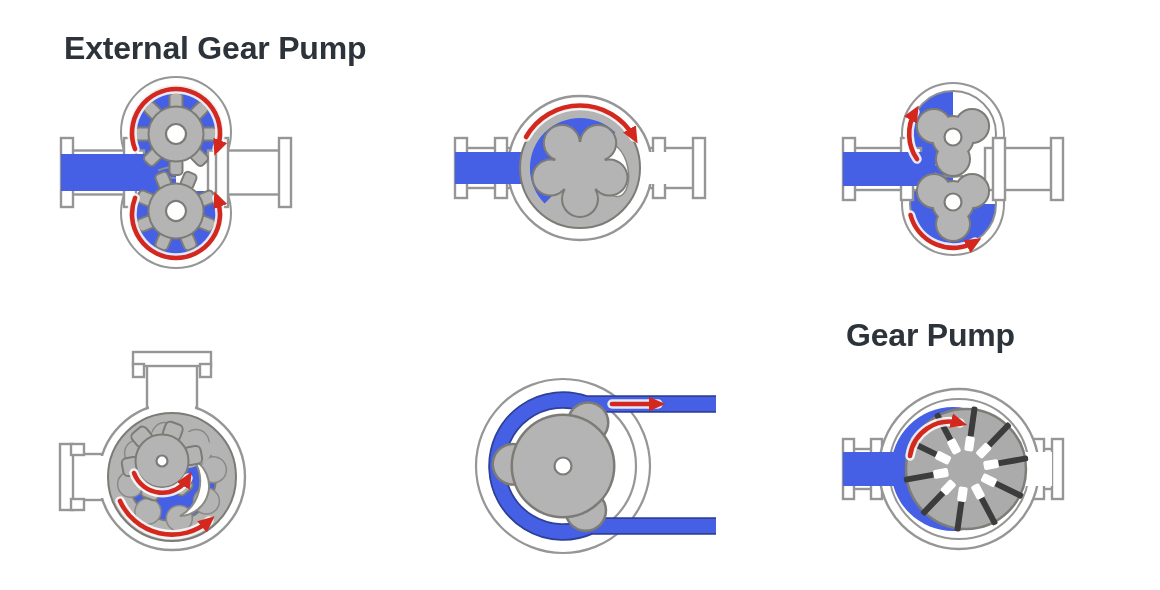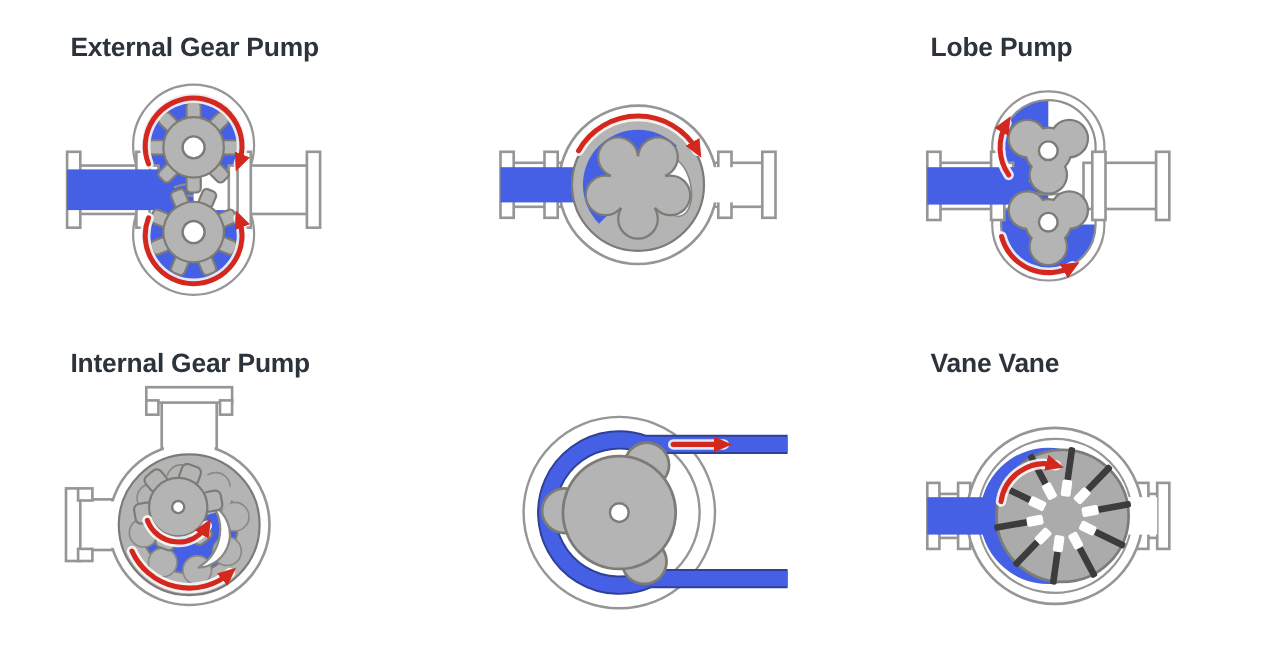--- a/index.html
+++ b/index.html
@@ -1,18 +1,18 @@
 <!DOCTYPE html>
 <html><head>
 <meta charset="utf-8">
 <style>
   html,body{margin:0;padding:0;background:#ffffff;}
   .canvas{position:relative;width:1160px;height:590px;background:#ffffff;overflow:hidden;
           font-family:"Liberation Sans",sans-serif;}
-  .pump-title{position:absolute;margin:0;font-size:24px;font-weight:700;color:#2d333a;
+  .pump-title{position:absolute;margin:0;font-size:32px;font-weight:700;color:#2d333a;
               letter-spacing:-0.2px;white-space:nowrap;}
   .diagram{position:absolute;}
   
   .hs   {fill:#ffffff;stroke:#969696;stroke-width:2.4;}
   .hfill{fill:#ffffff;stroke:none;}
   .wall {fill:none;stroke:#8f8f8f;stroke-width:2;}
   .blue {fill:#4560e4;stroke:none;}
   .grot {fill:#b4b4b4;stroke:#7c7b76;stroke-width:2;}
   .gdark{fill:#7c7b76;stroke:none;}
   .gfill{fill:#b4b4b4;stroke:none;}
@@ -29,23 +29,21 @@
 
   <svg width="0" height="0" style="position:absolute">
     <defs>
       <marker id="ah" viewBox="0 0 10 10" refX="5" refY="5" markerWidth="4" markerHeight="4" orient="auto">
         <path d="M0,1 L9,5 L0,9 Z" fill="#d4281e"></path>
       </marker>
     </defs>
   </svg>
 
   <h2 class="pump-title" style="left:64px;top:30px">External Gear Pump</h2>
-  <h2 class="pump-title" style="left:846px;top:30px">Lobe Pump</h2>
-  <h2 class="pump-title" style="left:64px;top:317px">Internal Gear Pump</h2>
-  <h2 class="pump-title" style="left:846px;top:317px">Vane Vane</h2>
+  <h2 class="pump-title" style="left:846px;top:317px">Gear Pump</h2>
 
   <svg class="diagram" style="left:56px;top:70px" width="240" height="205" viewBox="0 0 240 205">
     <g>
       <circle cx="120" cy="62" r="54" fill="none" stroke="#969696" stroke-width="4"></circle>
       <circle cx="120" cy="143" r="54" fill="none" stroke="#969696" stroke-width="4"></circle>
       <circle cx="120" cy="62" r="54" class="hfill"></circle>
       <circle cx="120" cy="143" r="54" class="hfill"></circle>
     </g>
     <g>
       <circle cx="120" cy="62" r="46" class="blue"></circle>

